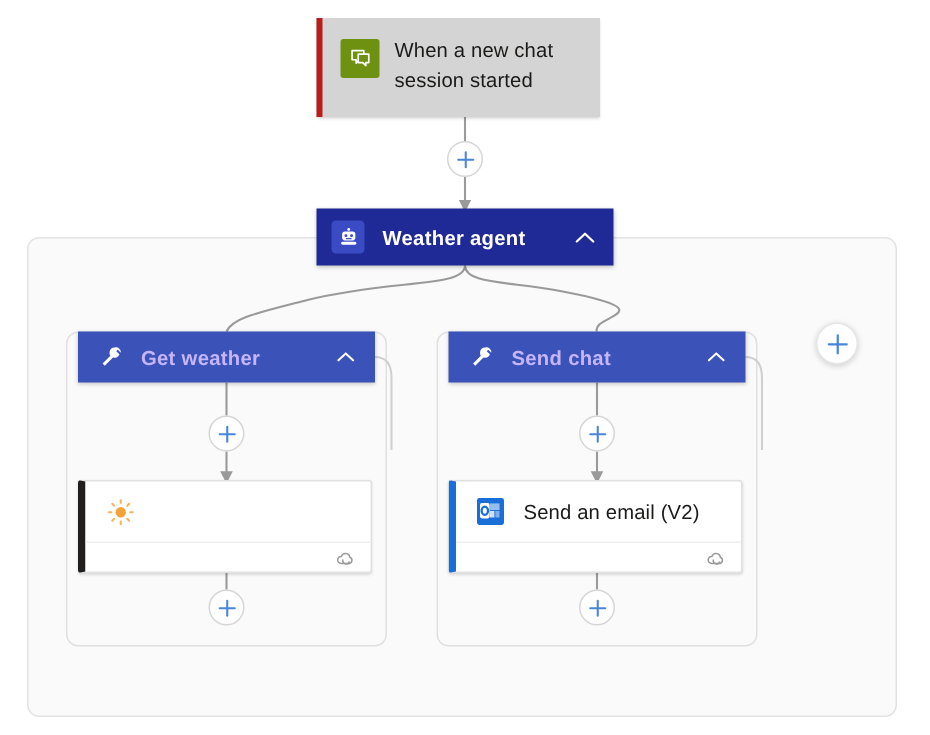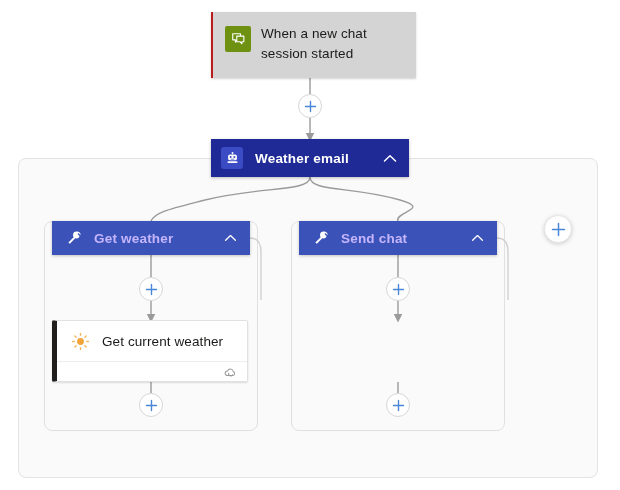--- a/index.html
+++ b/index.html
@@ -26,24 +26,24 @@
     width: 620px;
     height: 490px;
     pointer-events: none;
   }
 
   
   .trigger {
     position: absolute;
     left: 211px;
     top: 12px;
-    width: 205px;
+    width: 189px;
     height: 66px;
     background: #d4d4d4;
-    border-left: 2px solid #b91c1c;
+    border-left: 4px solid #b91c1c;
     box-sizing: border-box;
     display: flex;
     align-items: flex-start;
     box-shadow: 0 1px 2px rgba(0,0,0,.18);
   }
   .trigger-icon {
     width: 26px;
     height: 26px;
     margin: 14px 10px 0 12px;
     background: #6f9112;
@@ -279,21 +279,21 @@
     <div class="agent-icon">
       <svg width="15" height="15" viewBox="0 0 16 16">
         <circle cx="8" cy="2.1" r="1" fill="#ffffff"></circle>
         <rect x="3.3" y="3.6" width="9.4" height="6.3" rx="2" fill="#ffffff"></rect>
         <circle cx="6" cy="6.5" r="1.05" fill="#3a4bc4"></circle>
         <circle cx="10" cy="6.5" r="1.05" fill="#3a4bc4"></circle>
         <rect x="5.9" y="8.2" width="4.2" height="0.9" rx="0.45" fill="#3a4bc4"></rect>
         <rect x="2.6" y="10.8" width="10.8" height="2.1" rx="1.05" fill="#ffffff"></rect>
       </svg>
     </div>
-    <div class="agent-title">Weather email</div>
+    <div class="agent-title">Weather agent</div>
     <div class="agent-chev">
       <svg width="14" height="9" viewBox="0 0 14 9">
         <path d="M1.5,7 L7,1.8 L12.5,7" fill="none" stroke="#ffffff" stroke-width="1.5" stroke-linecap="round" stroke-linejoin="round"></path>
       </svg>
     </div>
   </div>
 
   <div class="tool-head left">
     <div class="tool-icon">
       <svg width="16" height="16" viewBox="0 0 16 16">
@@ -325,21 +325,20 @@
               <path d="M10,16.6 V18.4"></path>
             <path d="M1.6,10 H3.4"></path>
               <path d="M16.6,10 H18.4"></path>
             <path d="M4.1,4.1 L5.4,5.4"></path>
               <path d="M14.6,14.6 L15.9,15.9"></path>
             <path d="M15.9,4.1 L14.6,5.4"></path>
               <path d="M5.4,14.6 L4.1,15.9"></path>
           </g>
         </svg>
       </div>
-      <div class="action-title">Get current weather</div>
     </div>
     <div class="action-foot">
       <svg width="15" height="12" viewBox="0 0 16 13">
         <path d="M4.6,10.4 a2.5,2.5 0 0 1 0.2,-5.0 a3.2,3.2 0 0 1 6.2,0.6 a2.3,2.3 0 0 1 -0.4,4.4 z" fill="none" stroke="#9a9a9a" stroke-width="1.1"></path>
         <path d="M6.0,7.6 a2.4,2.4 0 0 0 4.6,1.4" fill="none" stroke="#9a9a9a" stroke-width="1.1"></path>
       </svg>
     </div>
   </div>
 
   <div class="plus" style="left:139px; top:393px;">
@@ -362,20 +361,41 @@
       </svg>
     </div>
   </div>
 
   <div class="plus" style="left:386px; top:277px;">
     <svg width="13" height="13" viewBox="0 0 14 14">
       <path d="M7,1.6 V12.4 M1.6,7 H12.4" stroke="#4a86d8" stroke-width="1.5" stroke-linecap="round"></path>
     </svg>
   </div>
 
+  <div class="action right">
+    <div class="action-top">
+      <div class="action-icon">
+        <svg width="20" height="20" viewBox="0 0 20 20">
+          <rect x="1" y="1" width="18" height="18" rx="1.6" fill="#1a6ed8"></rect>
+          <rect x="9.6" y="4.6" width="6.4" height="4.4" fill="#ffffff" opacity=".55"></rect>
+          <rect x="9.6" y="9.6" width="3.0" height="4.4" fill="#ffffff" opacity=".8"></rect>
+          <rect x="13.2" y="9.6" width="2.8" height="4.4" fill="#ffffff" opacity=".45"></rect>
+          <rect x="3.0" y="4.4" width="6.4" height="10.2" rx="1.2" fill="#ffffff"></rect>
+          <ellipse cx="6.2" cy="9.5" rx="2.1" ry="2.7" fill="none" stroke="#1a6ed8" stroke-width="1.5"></ellipse>
+        </svg>
+      </div>
+      <div class="action-title">Send an email (V2)</div>
+    </div>
+    <div class="action-foot">
+      <svg width="15" height="12" viewBox="0 0 16 13">
+        <path d="M4.6,10.4 a2.5,2.5 0 0 1 0.2,-5.0 a3.2,3.2 0 0 1 6.2,0.6 a2.3,2.3 0 0 1 -0.4,4.4 z" fill="none" stroke="#9a9a9a" stroke-width="1.1"></path>
+        <path d="M6.0,7.6 a2.4,2.4 0 0 0 4.6,1.4" fill="none" stroke="#9a9a9a" stroke-width="1.1"></path>
+      </svg>
+    </div>
+  </div>
 
   <div class="plus" style="left:386px; top:393px;">
     <svg width="13" height="13" viewBox="0 0 14 14">
       <path d="M7,1.6 V12.4 M1.6,7 H12.4" stroke="#4a86d8" stroke-width="1.5" stroke-linecap="round"></path>
     </svg>
   </div>
 
   <div class="plus float" style="left:544px; top:215px;">
     <svg width="15" height="15" viewBox="0 0 14 14">
       <path d="M7,1.4 V12.6 M1.4,7 H12.6" stroke="#4a86d8" stroke-width="1.4" stroke-linecap="round"></path>

